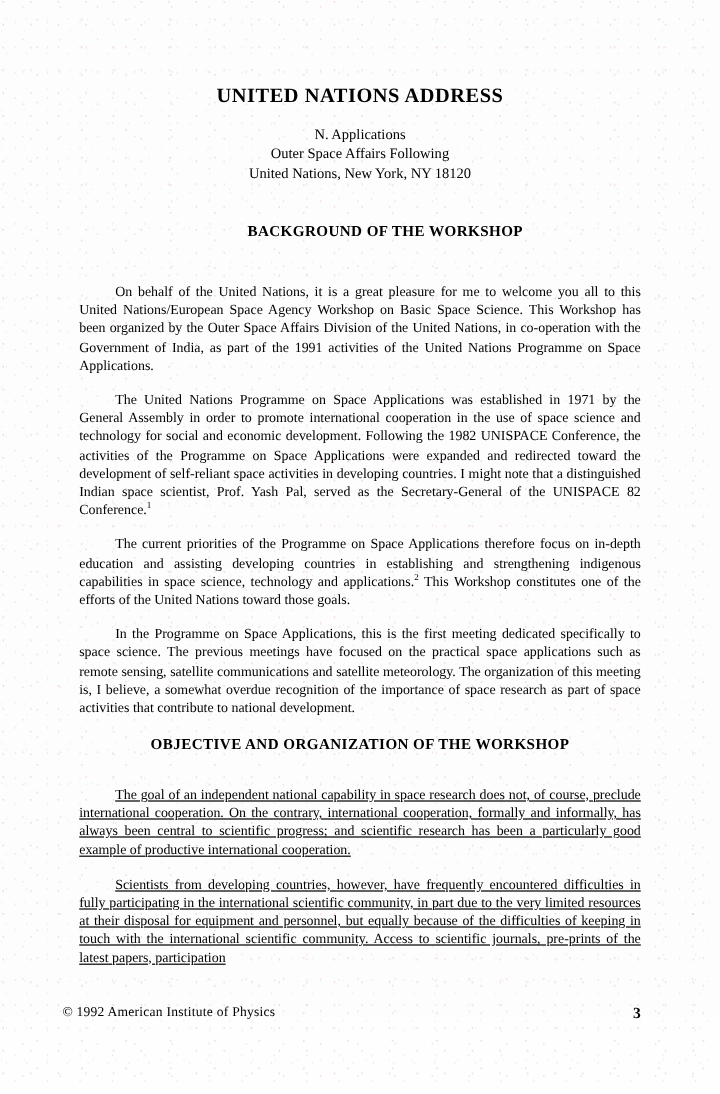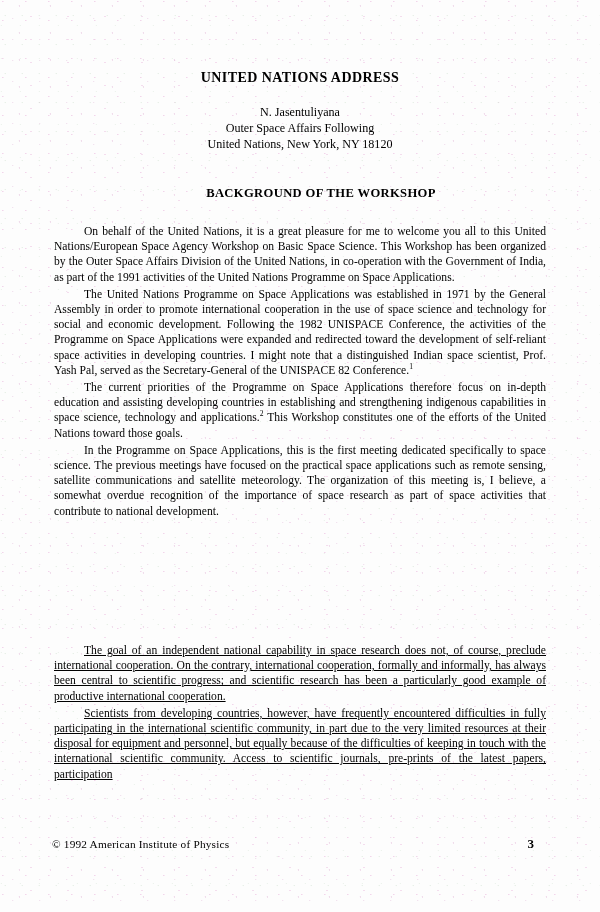--- a/index.html
+++ b/index.html
@@ -47,21 +47,21 @@
     z-index: 1;
   }
 
   .doc-title {
     position: absolute;
     left: 0;
     right: 0;
     top: 70px;
     text-align: center;
     font-weight: bold;
-    font-size: 14px;
+    font-size: 17px;
     letter-spacing: 0.45px;
   }
 
   .author-block {
     position: absolute;
     left: 0;
     right: 0;
     top: 104px;
     text-align: center;
     font-size: 12.1px;
@@ -87,21 +87,21 @@
     width: 496px;
     font-size: 11.6px;
     line-height: 15.2px;
     text-align: justify;
     text-justify: inter-word;
   }
   #para-block-one { top: 222px; }
   #para-block-two { top: 641px; text-decoration: underline; }
 
   .body-block p {
-    margin: 2px;
+    margin: 14px;
     text-indent: 30px;
   }
   .body-block p:last-child { text-align: justify; }
 
   sup {
     font-size: 7.6px;
     vertical-align: super;
     line-height: 0;
   }
 
@@ -131,34 +131,35 @@
 </head>
 <body>
 
 <div id="paper-texture"></div>
 
 <div id="page">
 
   <div class="doc-title">UNITED NATIONS ADDRESS</div>
 
   <div class="author-block">
-    <span class="author-line">N. Jasentuliyana</span>
+    <span class="author-line">N. Applications</span>
     <span class="author-line">Outer Space Affairs Following</span>
     <span class="author-line">United Nations, New York, NY 18120</span>
   </div>
 
   <div class="section-heading" id="heading-background">BACKGROUND OF THE WORKSHOP</div>
 
   <div class="body-block" id="para-block-one">
     <p>On behalf of the United Nations, it is a great pleasure for me to welcome you all to this United Nations/European Space Agency Workshop on Basic Space Science. This Workshop has been organized by the Outer Space Affairs Division of the United Nations, in co-operation with the Government of India, as part of the 1991 activities of the United Nations Programme on Space Applications.</p>
     <p><span>The United Nations Programme on Space Applications was established in 1971 by the General Assembly in order to promote international cooperation in the use of space science and technology for social and economic development.  Following the 1982 UNISPACE Conference, the activities of the Programme on Space Applications were expanded and redirected toward the development of self-reliant space activities in developing countries.  I might note that a distinguished Indian space scientist, Prof. Yash Pal, served as the Secretary-General of the UNISPACE 82 Conference.</span><sup>1</sup></p>
     <p><span>The current priorities of the Programme on Space Applications therefore focus on in-depth education and assisting developing countries in establishing and strengthening indigenous capabilities in space science, technology and applications.</span><sup>2</sup><span>  This Workshop constitutes one of the efforts of the United Nations toward those goals.</span></p>
     <p>In the Programme on Space Applications, this is the first meeting dedicated specifically to space science.  The previous meetings have focused on the practical space applications such as remote sensing, satellite communications and satellite meteorology.  The organization of this meeting is, I believe, a somewhat overdue recognition of the importance of space research as part of space activities that contribute to national development.</p>
   </div>
 
+  <div class="section-heading" id="heading-objective">OBJECTIVE AND ORGANIZATION OF THE WORKSHOP</div>
 
   <div class="body-block" id="para-block-two">
     <p>The goal of an independent national capability in space research does not, of course, preclude international cooperation.  On the contrary, international cooperation, formally and informally, has always been central to scientific progress; and scientific research has been a particularly good example of productive international cooperation.</p>
     <p>Scientists from developing countries, however, have frequently encountered difficulties in fully participating in the international scientific community, in part due to the very limited resources at their disposal for equipment and personnel, but equally because of the difficulties of keeping in touch with the international scientific community.  Access to scientific journals, pre-prints of the latest papers, participation</p>
   </div>
 
   <div class="footer">
     <span class="footer-copyright">© 1992 American Institute of Physics</span>
     <span class="footer-pagenum">3</span>
   </div>

